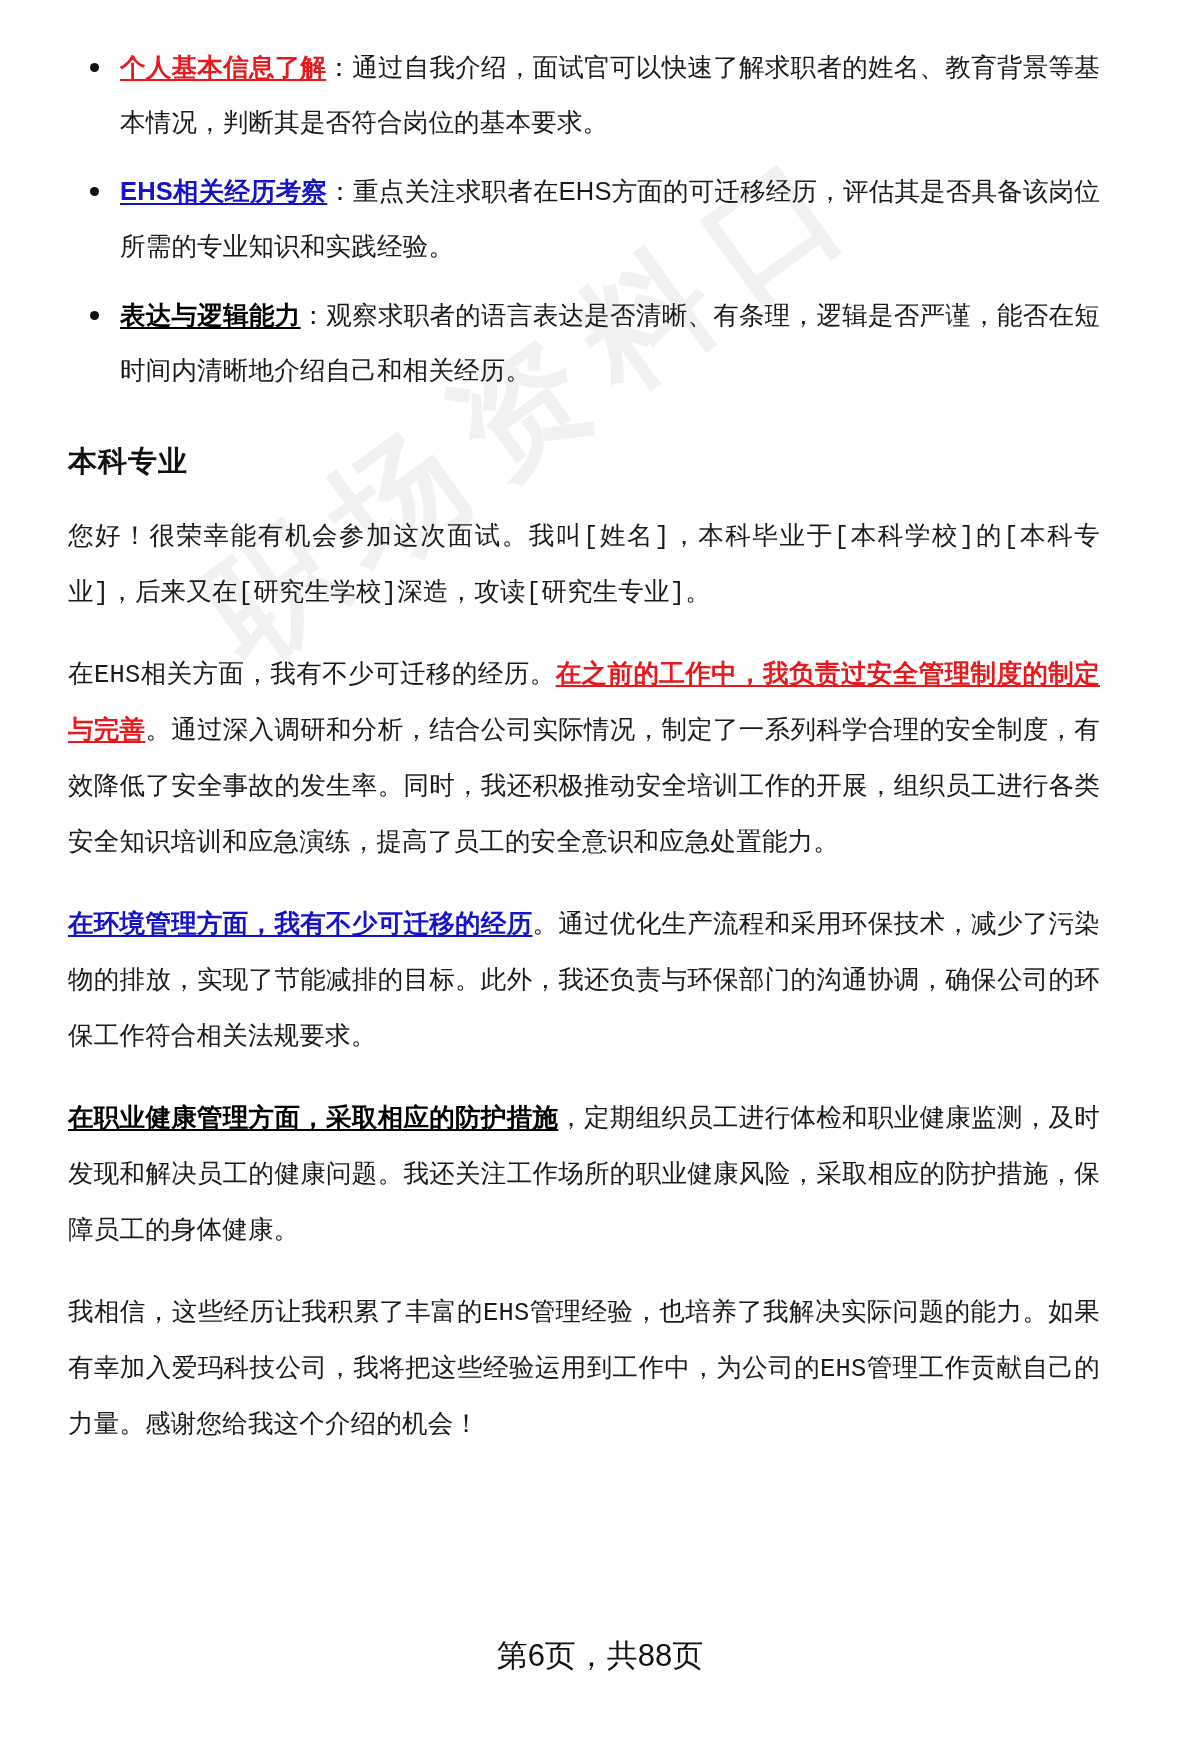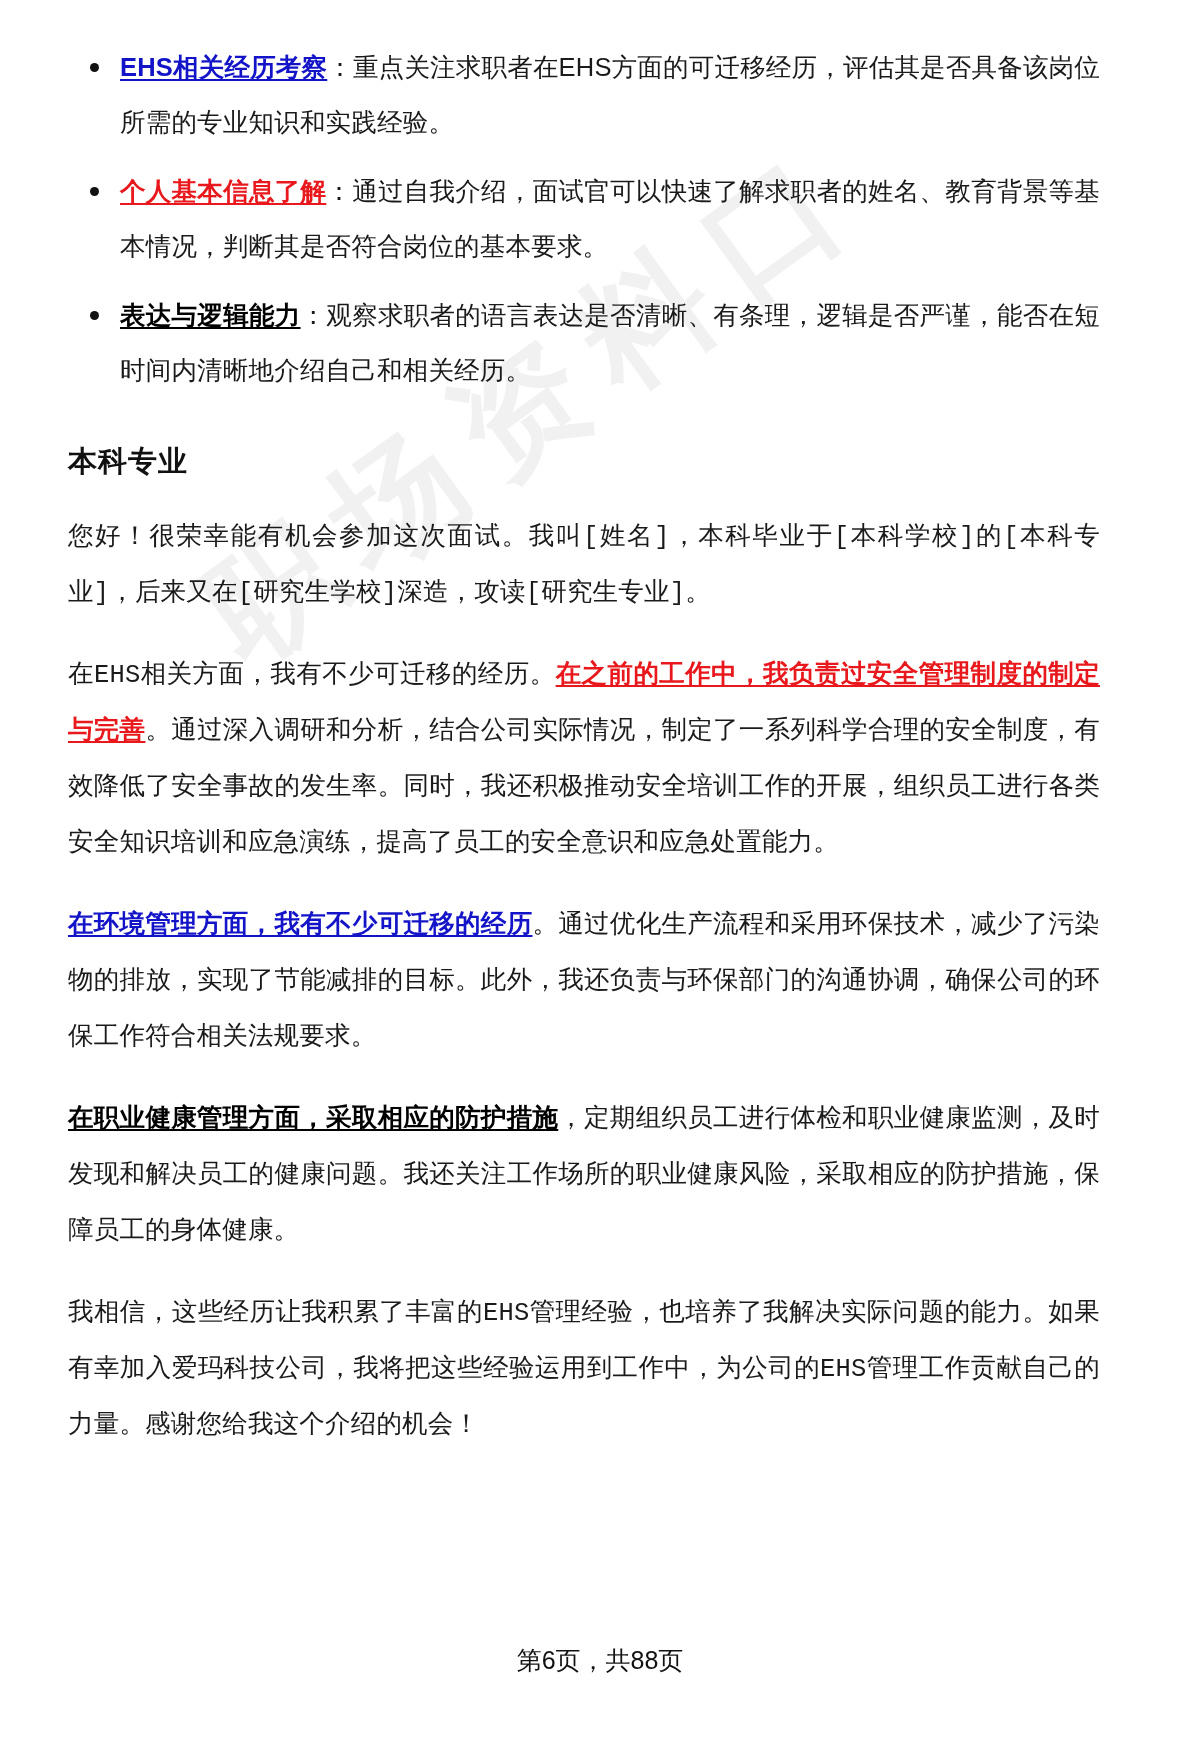--- a/index.html
+++ b/index.html
@@ -93,42 +93,42 @@
     letter-spacing:0.2px;
     font-family:Liberation Mono, monospace;
   }
 
   
   .footer{
     position:absolute;
     left:0; right:0;
     bottom:78px;
     text-align:center;
-    font-size:25px;
+    font-size:31px;
     color:#111;
     z-index:3;
   }
 </style>
 </head>
 <body>
 
 <div class="page">
 
   <div class="watermark">
     <div class="wm-text">职场资料口</div>
   </div>
 
   <div class="content">
 
     <ul class="bullets">
       <li>
-        <span class="hl hl-blue">EHS相关经历考察</span><span>：</span><span>重点关注求职者在EHS方面的可迁移经历，评估其是否具备该岗位所需的专业知识和实践经验。</span>
+        <span class="hl hl-red">个人基本信息了解</span><span>：</span><span>通过自我介绍，面试官可以快速了解求职者的姓名、教育背景等基本情况，判断其是否符合岗位的基本要求。</span>
       </li>
       <li>
-        <span class="hl hl-red">个人基本信息了解</span><span>：</span><span>通过自我介绍，面试官可以快速了解求职者的姓名、教育背景等基本情况，判断其是否符合岗位的基本要求。</span>
+        <span class="hl hl-blue">EHS相关经历考察</span><span>：</span><span>重点关注求职者在EHS方面的可迁移经历，评估其是否具备该岗位所需的专业知识和实践经验。</span>
       </li>
       <li>
         <span class="hl hl-green">表达与逻辑能力</span><span>：</span><span>观察求职者的语言表达是否清晰、有条理，逻辑是否严谨，能否在短时间内清晰地介绍自己和相关经历。</span>
       </li>
     </ul>
 
     <h2 class="section-heading">本科专业</h2>
 
     <p class="para">
       <span>您好！很荣幸能有机会参加这次面试。我叫[姓名]，本科毕业于[本科学校]的[本科专业]，后来又在[研究生学校]深造，攻读[研究生专业]。</span>

